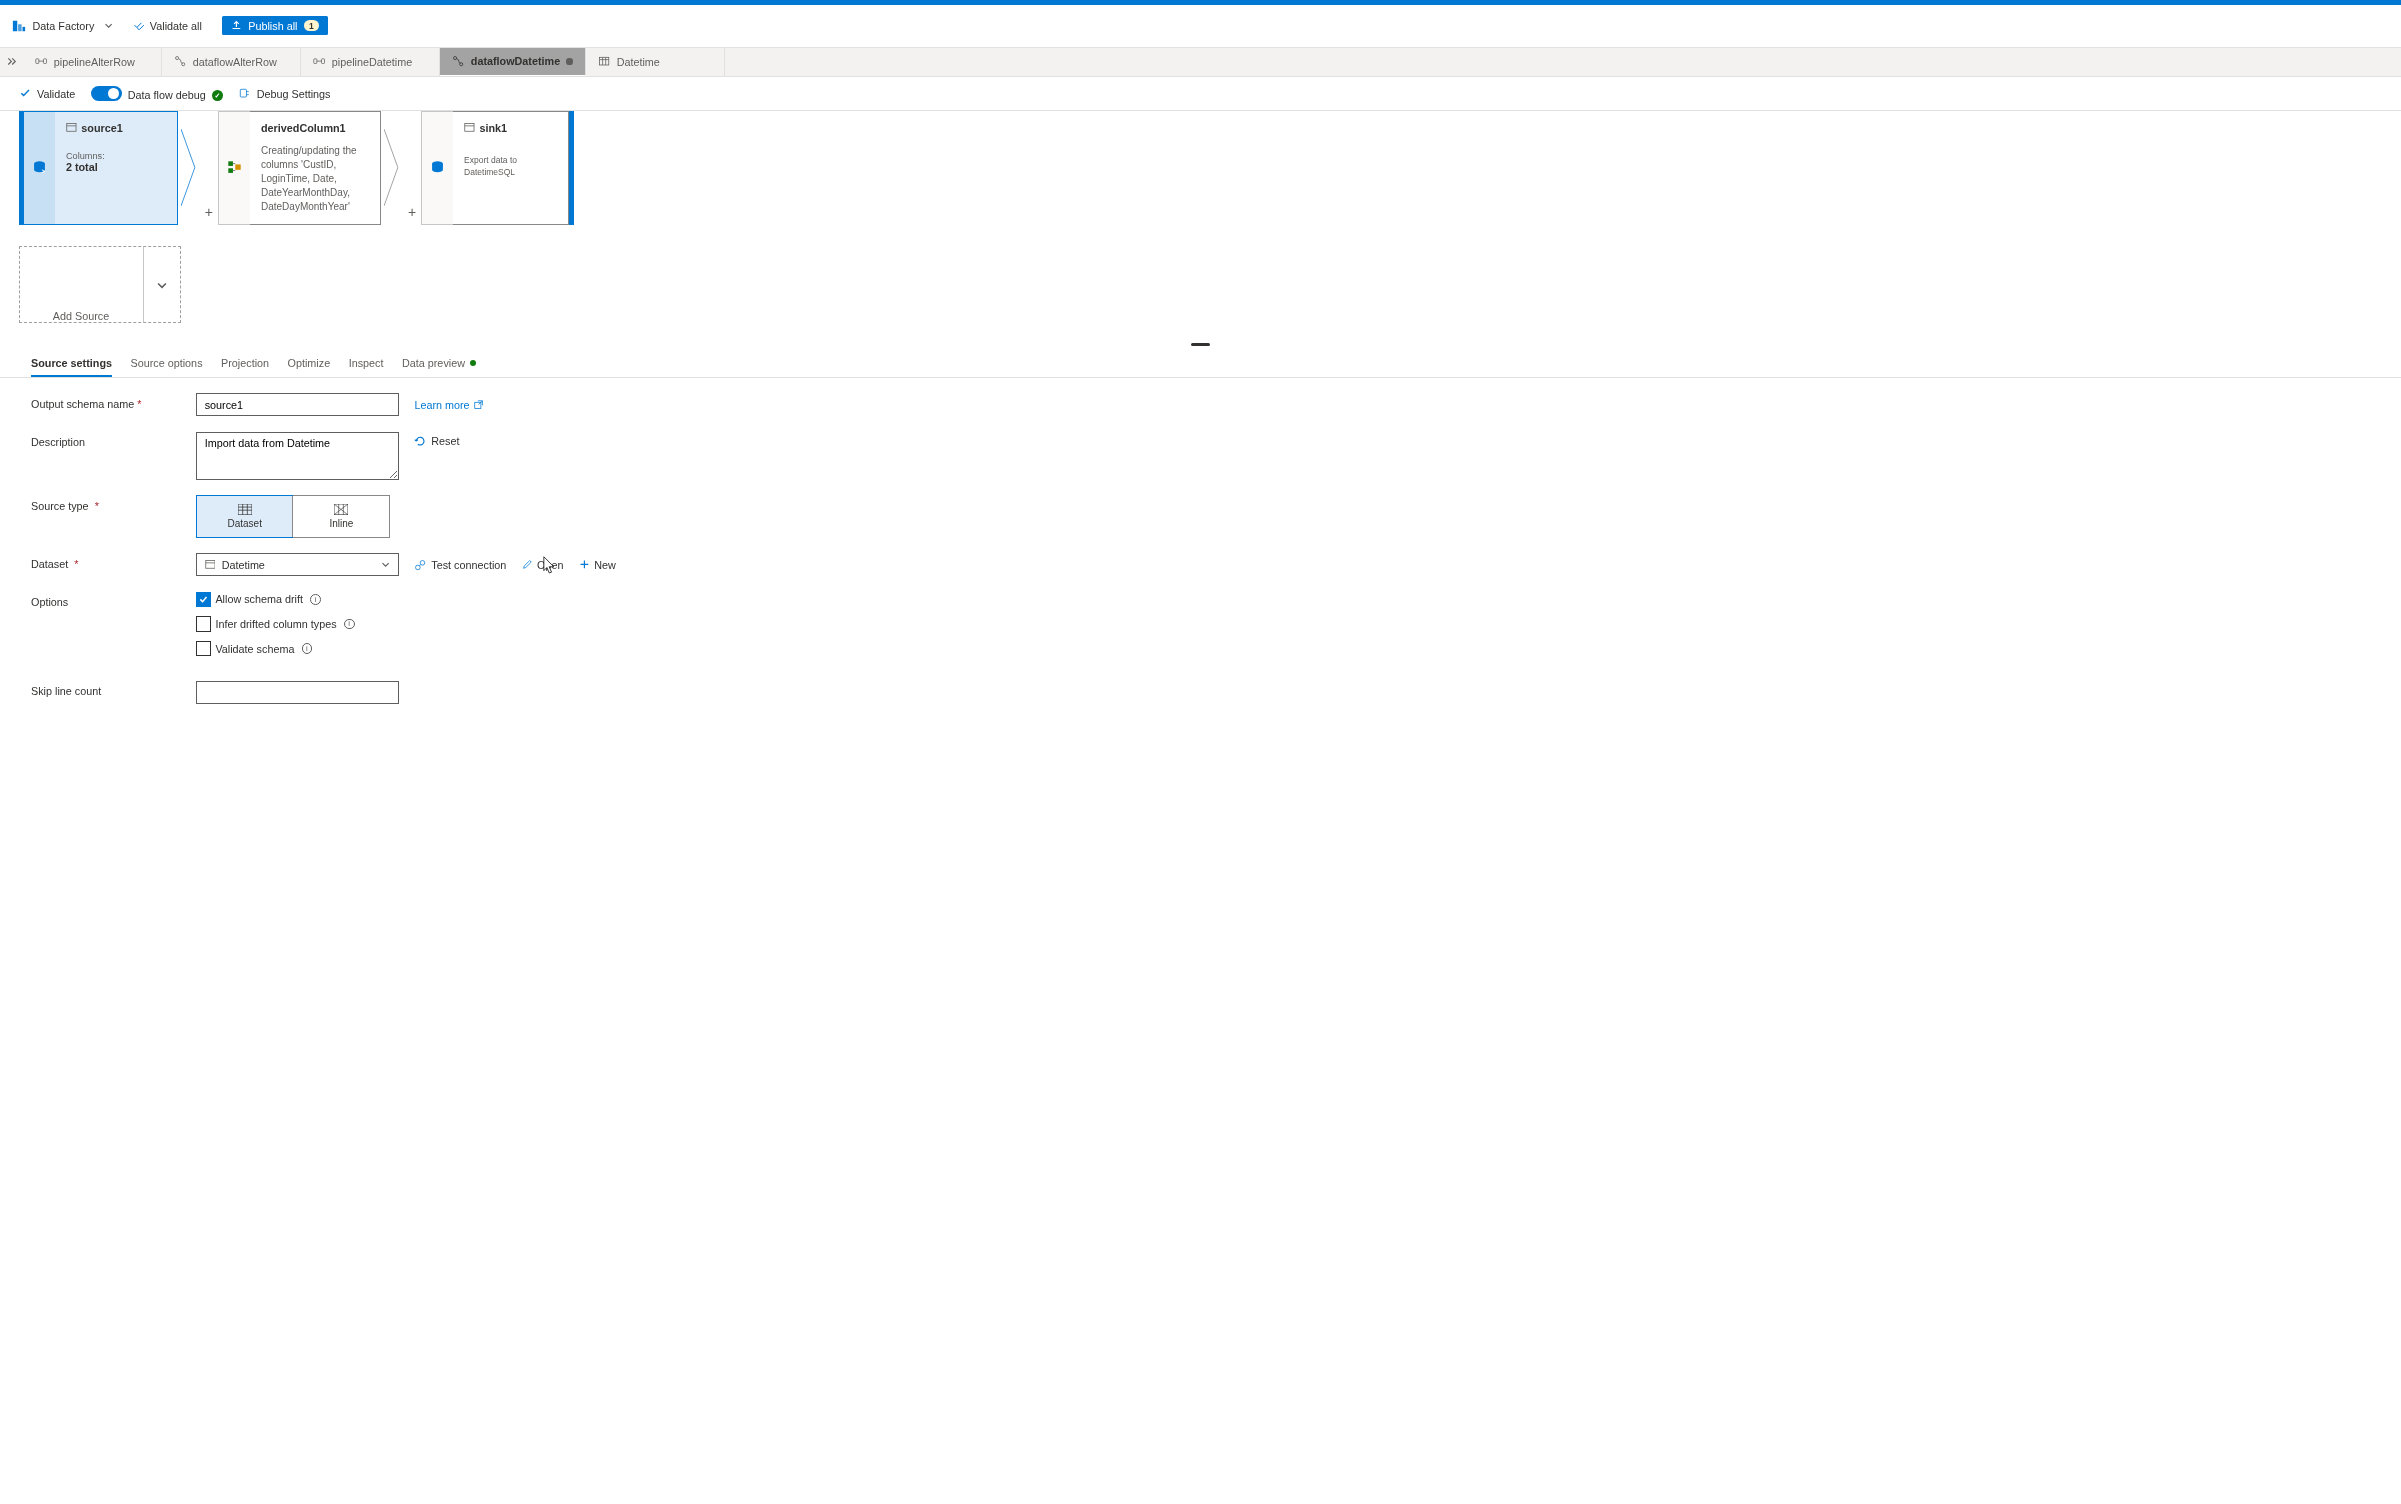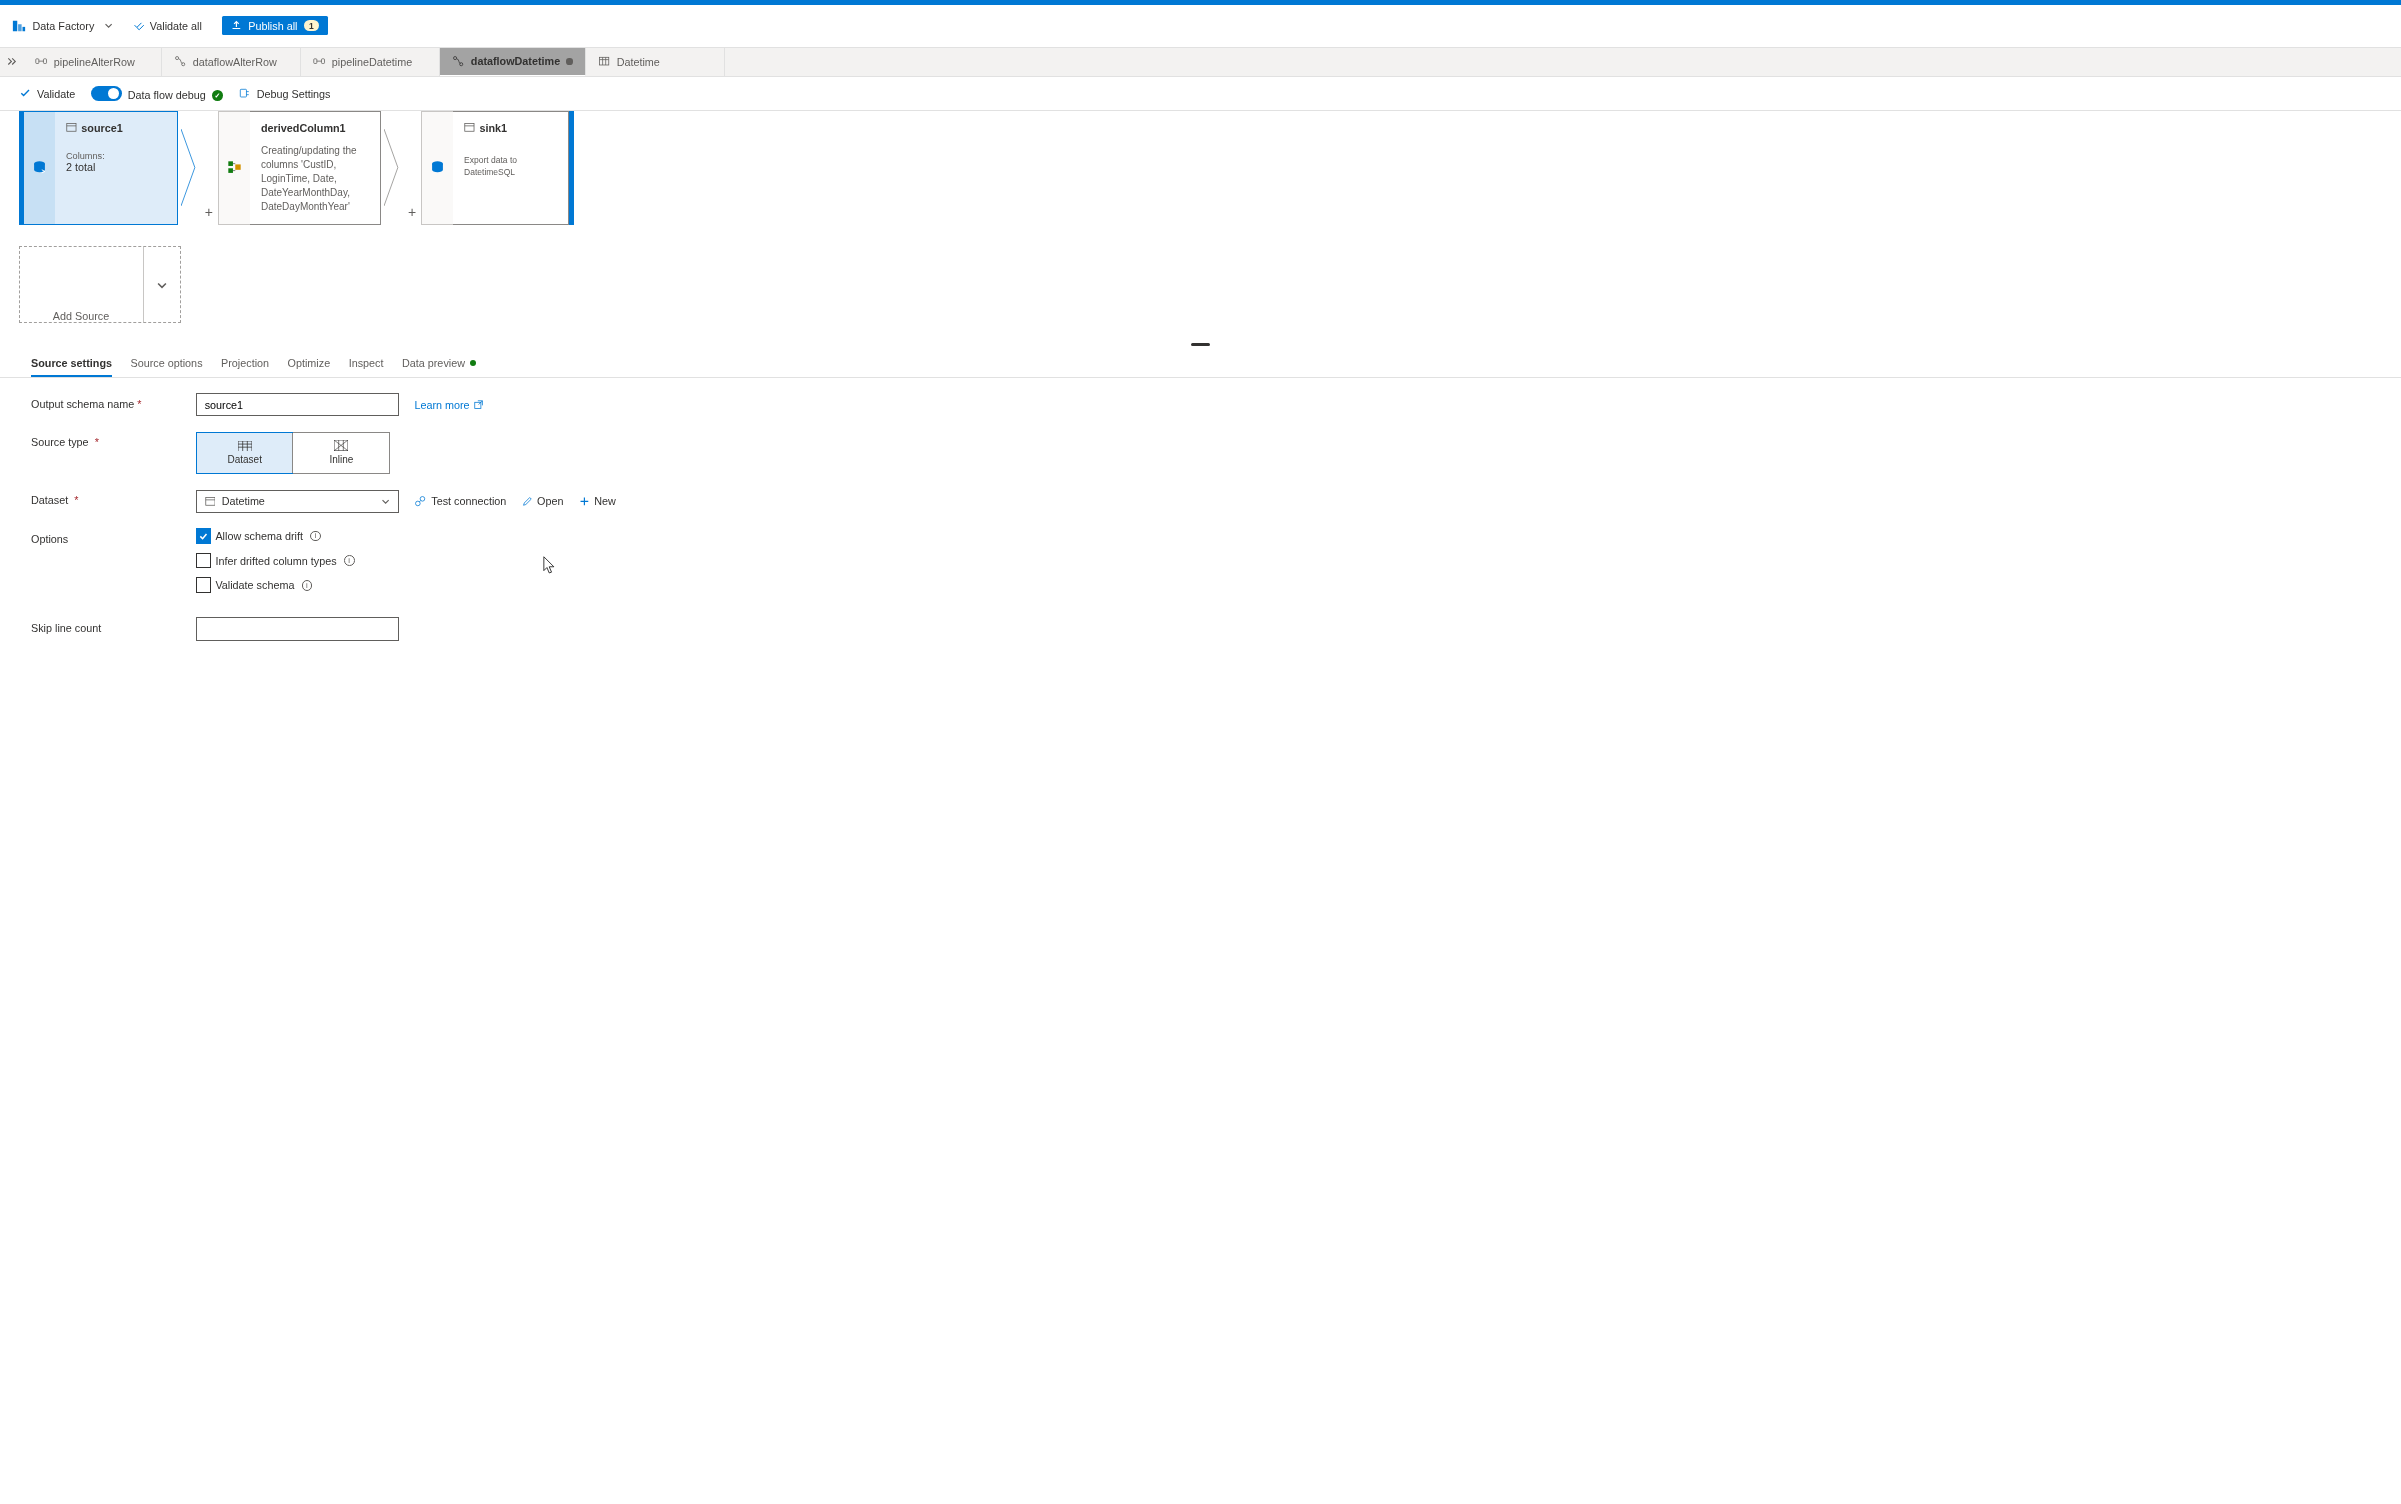--- a/index.html
+++ b/index.html
@@ -35,21 +35,21 @@
 
 
 .canvas-area { padding: 0 18.5px 18.5px; position: relative; }
 .flow-row { display: flex; align-items: stretch; gap: 0; margin-top: 0; }
 .flow-node { position: relative; display: flex; align-items: stretch; }
 .node-body { width: 154px; min-height: 77px; border: 0.8px solid #8a8886; background: #fff; display: flex; padding: 9.2px 10.8px; position: relative; }
 .node-content { display: flex; flex-direction: column; gap: 3.1px; flex: 1; }
 .node-title { display: flex; align-items: center; gap: 4.6px; font-weight: 600; font-size: 10.8px; }
 .node-subtext { font-size: 9.2px; color: #605e5c; line-height: 1.4; margin-top: 7.7px; }
 .node-meta-label { font-size: 9.2px; color: #605e5c; }
-.node-meta-val { font-size: 10.8px; color: #323130; font-weight: 400; }
+.node-meta-val { font-size: 10.8px; color: #323130; font-weight: 700; }
 .accent-bar { width: 4.6px; background: #0078d4; }
 .arrow-tip { width: 21.6px; display:flex; align-items:center; justify-content:center; color:#8a8886;}
 .plus-connector { width: 18.5px; display: flex; align-items: flex-end; justify-content: center; color: #605e5c; font-size: 14px; cursor: pointer; padding-bottom: 4.6px; }
 
 
 .source-node-wrap { display: flex; align-items: stretch; }
 .source-icon-col { width: 32px; background: #c7e0f4; display:flex; align-items:center; justify-content:center; border: 0.8px solid #0078d4; border-right: none; }
 .source-main { flex: 1; background: #deecf9; border: 0.8px solid #0078d4; border-left: none; padding: 9.2px 10.8px; min-height: 77px; width: 123px; }
 
 .add-source-box { margin-top: 21.6px; width: 162px; height: 77px; border: 0.8px dashed #a19f9d; display: flex; align-items: flex-end; justify-content: center; gap: 0; color: #605e5c; cursor: pointer; }
@@ -331,20 +331,32 @@
       <span class="link">
         <span>Learn more</span>
         <svg width="9.2" height="9.2" viewBox="0 0 12 12">
             <rect x="1" y="3" width="8" height="8" fill="none" stroke="#0078d4"></rect>
             <path d="M5 1h6v6M11 1L6 6" stroke="#0078d4" fill="none"></path>
           </svg>
       </span>
     </div>
   </div>
 
+  <div class="form-row">
+    <div class="form-label">Description</div>
+    <div class="form-controls">
+      <textarea class="textarea-input" style="">Import data from Datetime</textarea>
+      <span class="action-link" style="align-self:flex-start; margin-top:3.1px;">
+        <svg width="12.3" height="12.3" viewBox="0 0 16 16">
+            <path d="M3 8a5 5 0 1 1 2 4M3 8l-2-2M3 8l2-2" stroke="#0078d4" fill="none" stroke-width="1.5"></path>
+          </svg>
+        <span>Reset</span>
+      </span>
+    </div>
+  </div>
 
   <div class="form-row">
     <div class="form-label"><span>Source type</span><span class="req-star"> *</span></div>
     <div class="form-controls">
       <div class="btn-group">
         <div class="btn-group-item selected">
           <svg width="14" height="10.8" viewBox="0 0 18 14">
               <rect x="0" y="0" width="18" height="14" fill="none" stroke="#323130"></rect>
               <path d="M0 4h18M0 8h18M6 0v14M12 0v14" stroke="#323130"></path>
             </svg>

